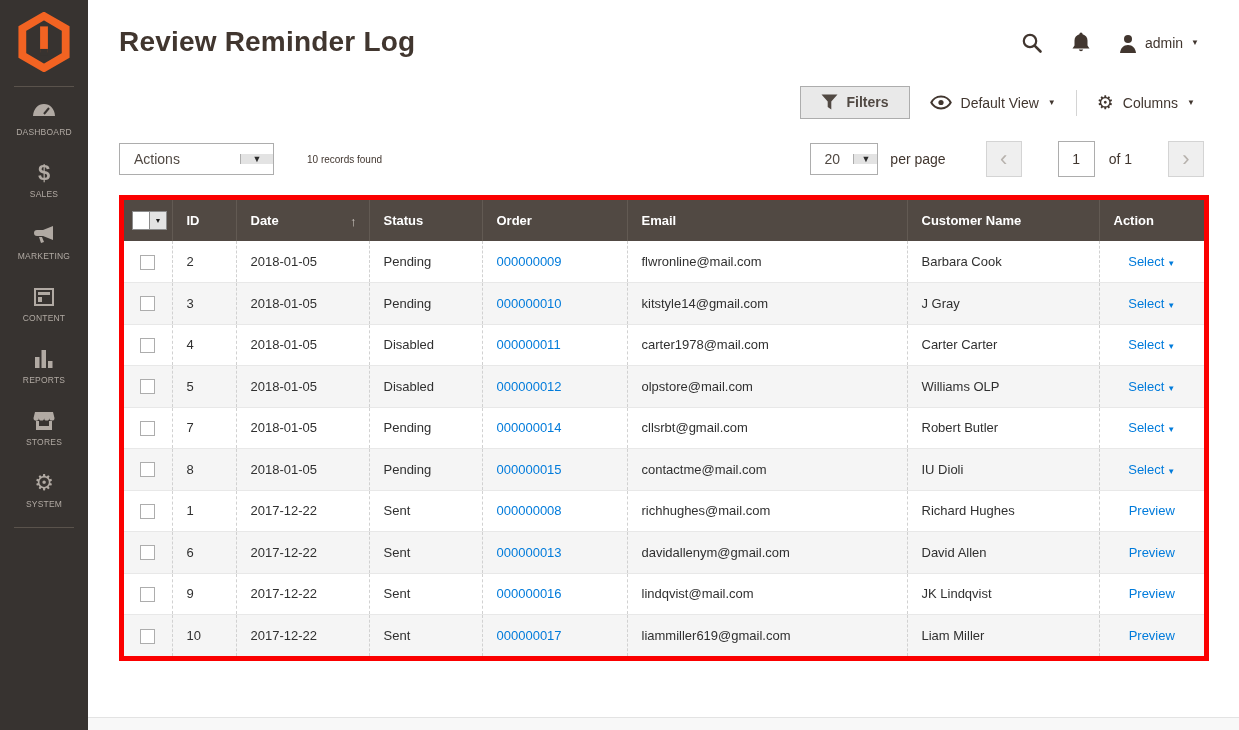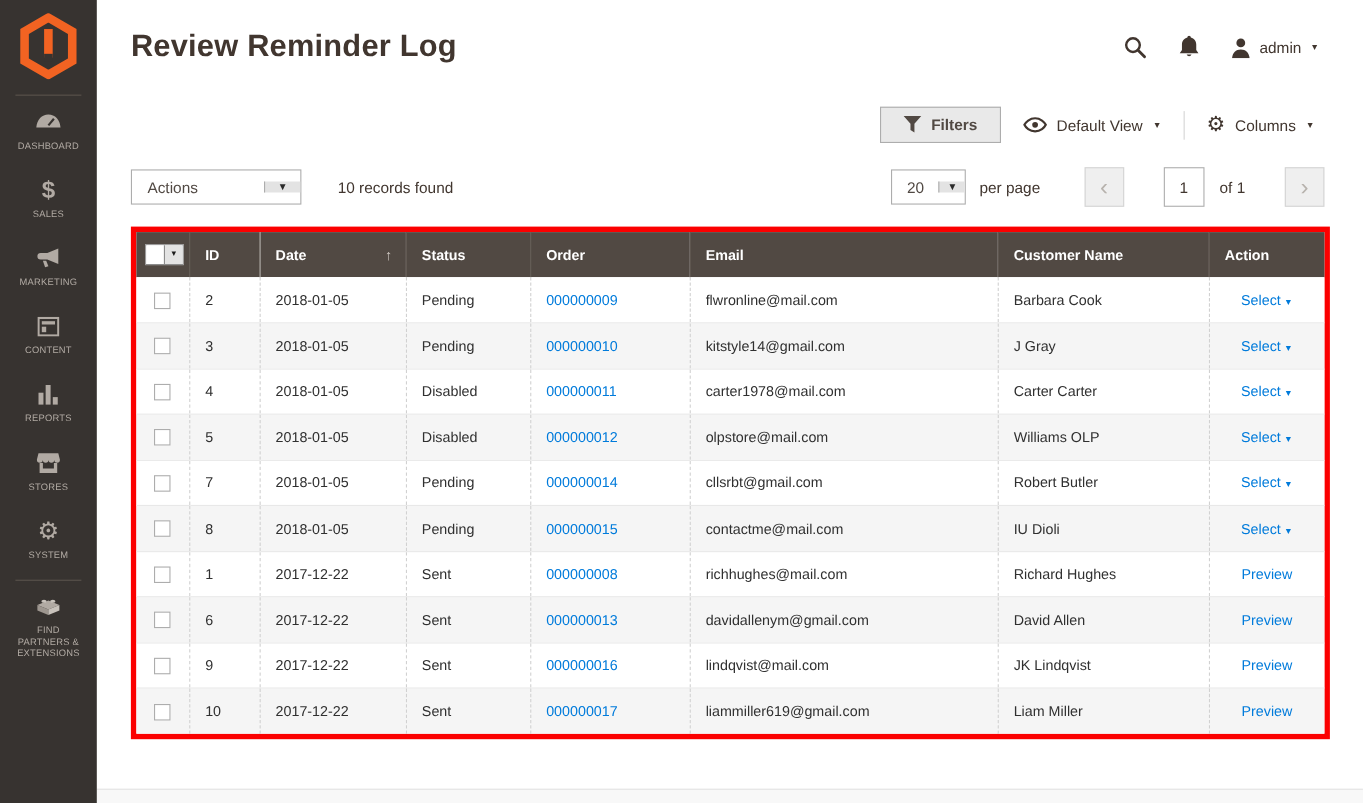--- a/index.html
+++ b/index.html
@@ -22,33 +22,33 @@
   .main { position:absolute; left:88px; top:0; right:0; bottom:0; background:#fff; }
   .page-header { display:flex; align-items:flex-start; padding:26px 40px 0 31px; }
   .page-title { font-size:28px; font-weight:700; color:#41362f; letter-spacing:.2px; }
   .header-actions { margin-left:auto; display:flex; align-items:center; gap:28px; padding-top:6px; }
   .hicon { display:flex; align-items:center; cursor:pointer; }
   .admin-group { display:flex; align-items:center; gap:8px; cursor:pointer; }
   .admin-name { font-size:14px; color:#41362f; }
   .caret { font-size:8px; color:#41362f; line-height:1; }
 
   
-  .grid-toolbar { display:flex; align-items:center; justify-content:flex-end; gap:20px; margin:39px 44px 0 0; }
+  .grid-toolbar { display:flex; align-items:center; justify-content:flex-end; gap:20px; margin:28px 44px 0 0; }
   .filters-btn { display:flex; align-items:center; gap:9px; background:#e9e9e9; border:1px solid #adadad; padding:7px 20px 8px; font-size:14px; color:#514943; font-weight:600; cursor:pointer; }
   .tool-link { display:flex; align-items:center; gap:9px; font-size:14px; color:#41362f; cursor:pointer; }
   .tool-sep { width:1px; height:26px; background:#d4d4d4; }
   .gear-glyph { font-size:19px; color:#41362f; line-height:1; }
 
   
   .controls-row { display:flex; align-items:center; margin:22px 35px 0 31px; }
   .select-box { display:flex; align-items:center; border:1px solid #adadad; background:#fff; cursor:pointer; }
   .select-box .sel-text { padding:7px 14px; font-size:14px; color:#514943; display:flex; align-items:center; }
   .select-box .sel-caret { width:33px; background:#e3e3e3; border-left:1px solid #adadad; display:flex; align-items:center; justify-content:center; font-size:9px; color:#2b2b2b; }
   .actions-select .sel-text { width:120px; }
-  .records-found { margin-left:33px; font-size:14px; color:#41362f; }
+  .records-found { margin-left:33px; font-size:10px; color:#41362f; }
   .paging { margin-left:auto; display:flex; align-items:center; }
   .perpage-select .sel-text { width:42px; justify-content:center; padding:7px 8px; }
   .perpage-select .sel-caret { width:24px; }
   .perpage-label { font-size:14px; color:#41362f; margin-left:12px; }
   .pager { display:flex; align-items:center; margin-left:40px; }
   .page-btn { width:36px; height:36px; background:#efefef; border:1px solid #d4d4d4; display:flex; align-items:center; justify-content:center; color:#b7b2ad; font-size:22px; line-height:1; cursor:default; }
   .page-input { width:37px; height:36px; border:1px solid #adadad; text-align:center; font-size:14px; color:#41362f; font-family:"Liberation Sans",sans-serif; margin-left:36px; }
   .of-label { font-size:14px; color:#41362f; margin:0 26px 0 14px; }
   .page-btn.next { margin-left:10px; }
 
@@ -154,32 +154,20 @@
         <span class="nlabel">STORES</span>
       </div>
 
       <div class="nav-item">
         <span class="nicon" style="font-size:22px;">⚙</span>
         <span class="nlabel">SYSTEM</span>
       </div>
 
       <div class="side-divider inner"></div>
 
-      <div class="nav-item tall">
-        <span class="nicon">
-          <svg width="24" height="20" viewBox="0 0 24 20">
-              <path d="M12 5 L22 9 L12 13 L2 9 Z" fill="#b1aaa3"></path>
-              <path d="M2 9 v5 l10 4 v-5 z" fill="#9d968f"></path>
-              <path d="M22 9 v5 l-10 4 v-5 z" fill="#c8c2bb"></path>
-              <ellipse cx="8" cy="5.6" rx="2.4" ry="1.4" fill="#c8c2bb"></ellipse>
-              <ellipse cx="16" cy="5.6" rx="2.4" ry="1.4" fill="#c8c2bb"></ellipse>
-            </svg>
-        </span>
-        <span class="nlabel" style="width:74px;">FIND PARTNERS &amp; EXTENSIONS</span>
-      </div>
 
     </nav>
   </aside>
 
   <div class="main">
 
     <div class="page-header">
       <h1 class="page-title">Review Reminder Log</h1>
       <div class="header-actions">
         <span class="hicon">

